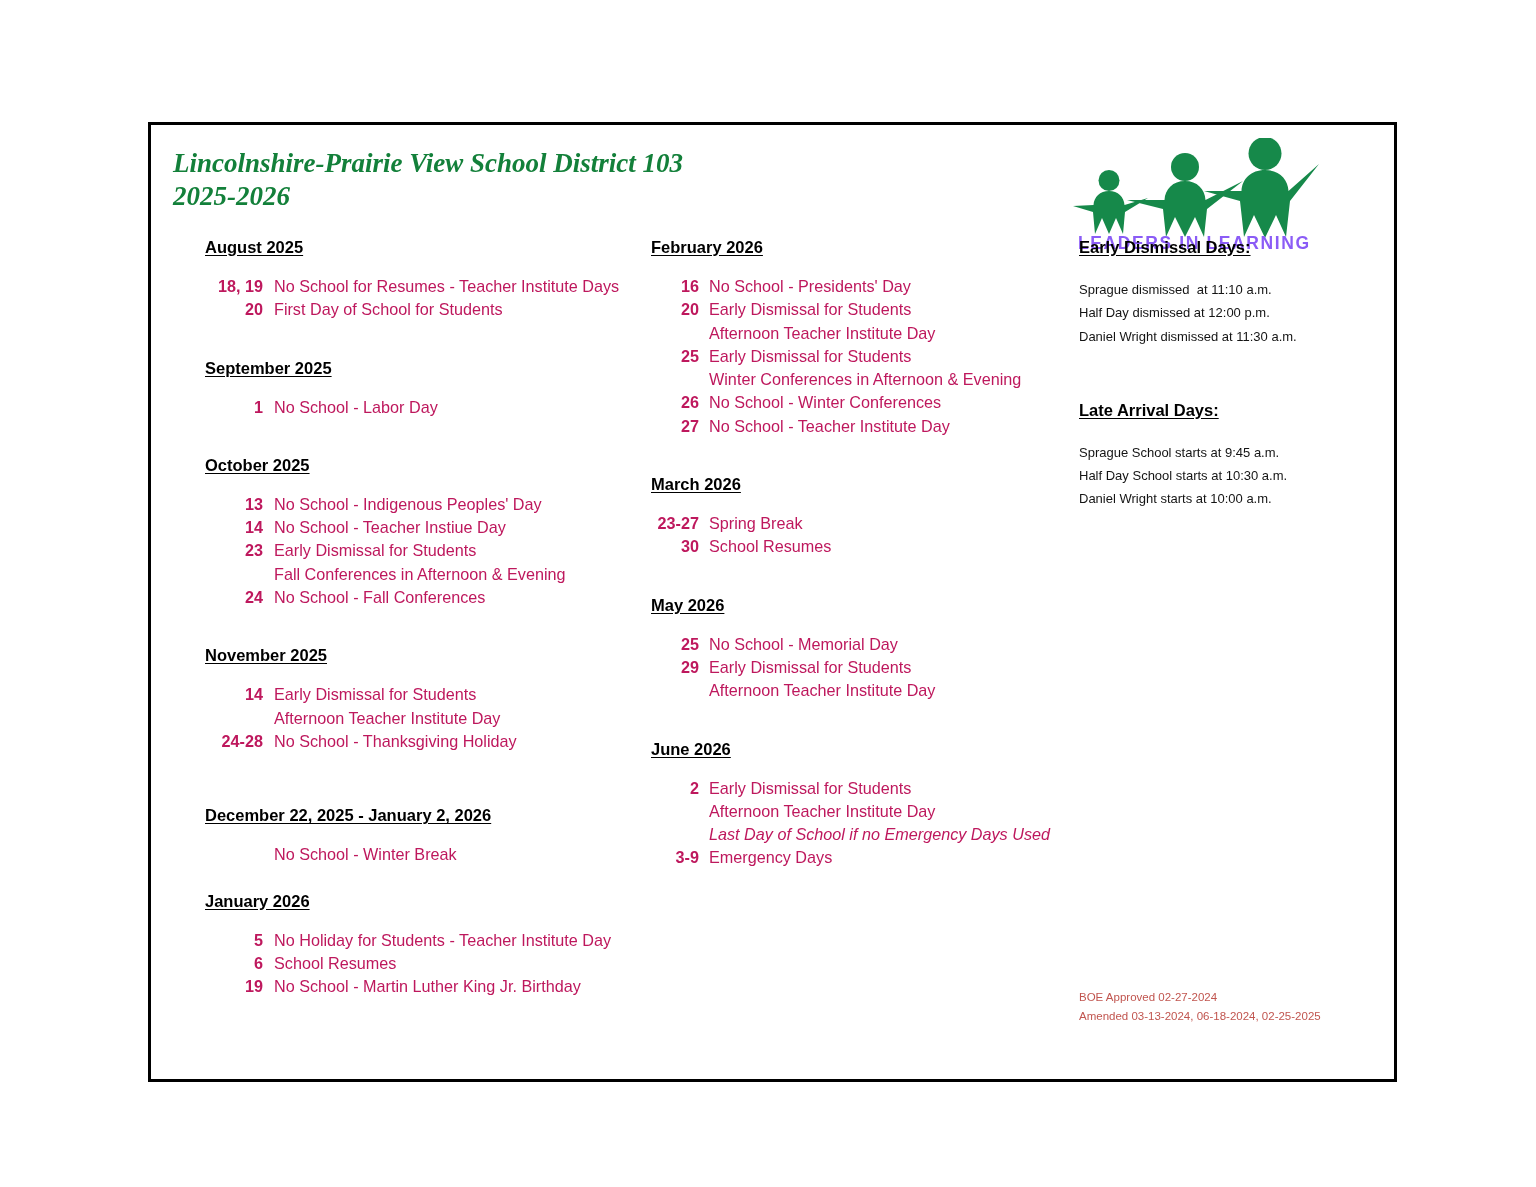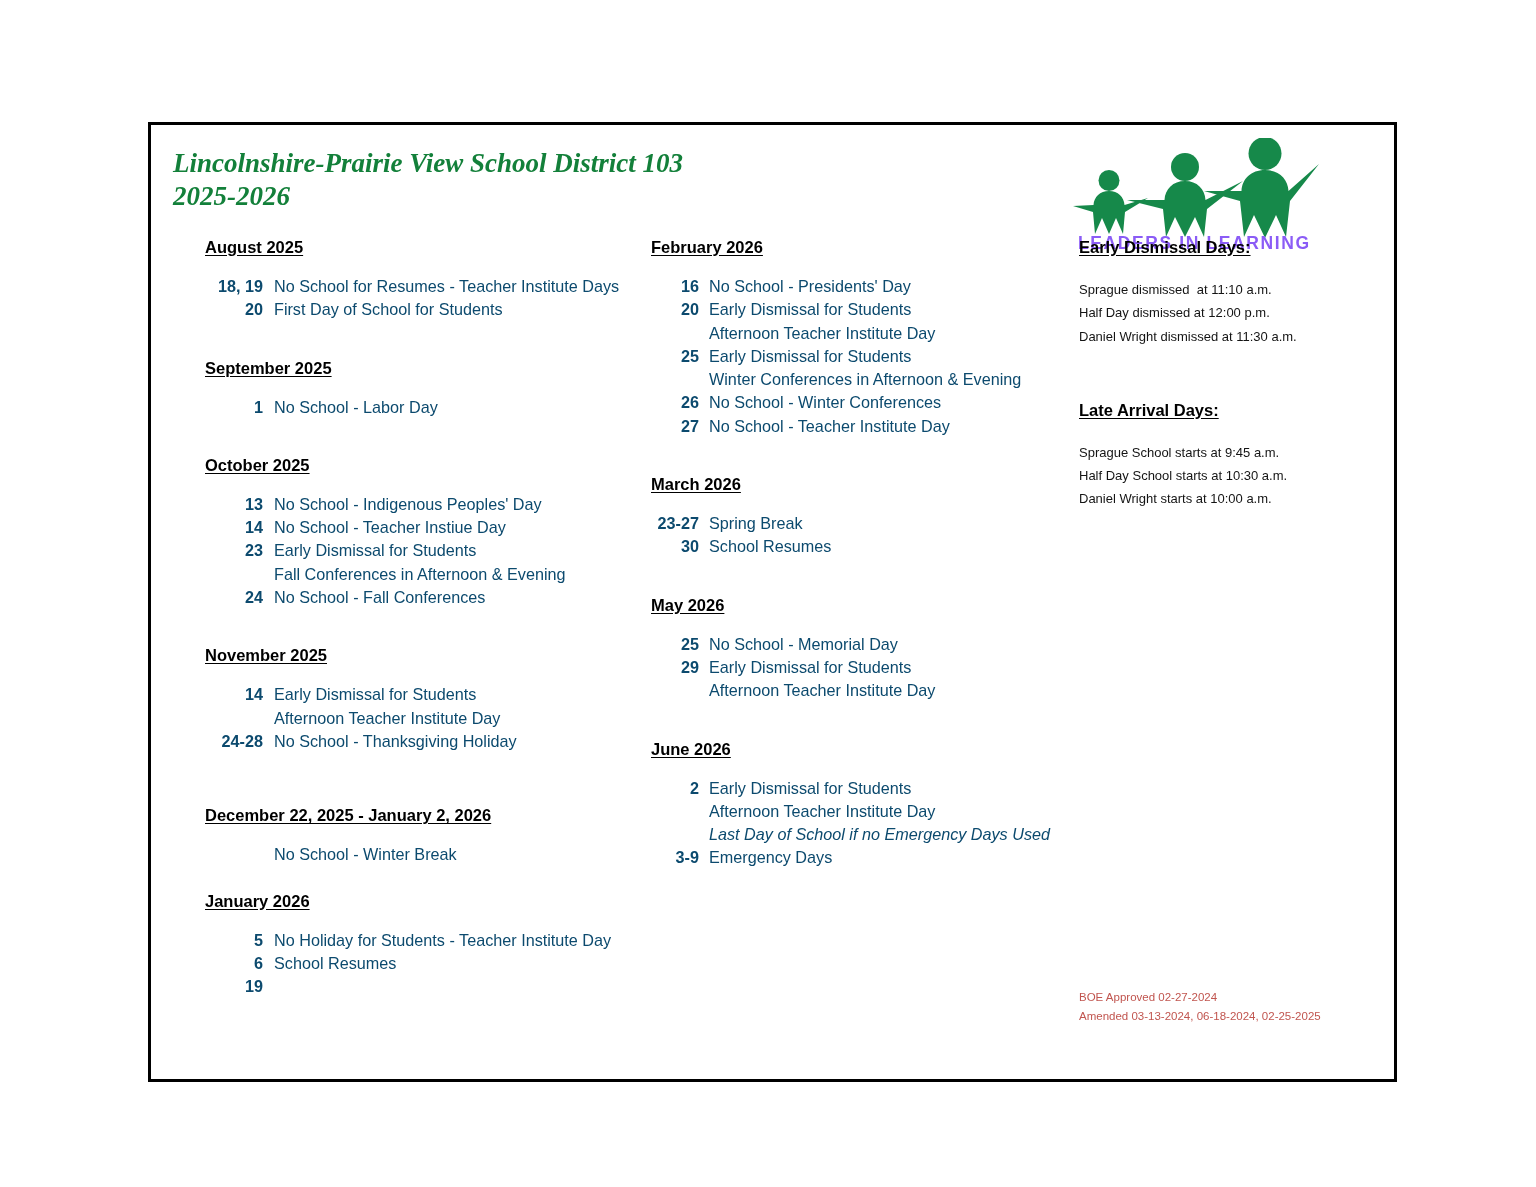--- a/index.html
+++ b/index.html
@@ -89,21 +89,21 @@
     line-height: 20px;
   }
 
   .entries { margin-top: 18px; }
 
   .entry-row {
     display: flex;
     align-items: flex-start;
     line-height: 23.3px;
     font-size: 16.2px;
-    color: #0c4a6e;
+    color: #be185d;
   }
   .entry-day {
     font-weight: bold;
     text-align: right;
     flex: 0 0 auto;
     white-space: nowrap;
   }
   .entry-desc {
     flex: 1 1 auto;
     white-space: pre;
@@ -262,20 +262,21 @@
           <div class="entry-row">
             <div class="entry-day">5</div>
             <div class="entry-desc">No Holiday for Students - Teacher Institute Day</div>
           </div>
           <div class="entry-row">
             <div class="entry-day">6</div>
             <div class="entry-desc">School Resumes</div>
           </div>
           <div class="entry-row">
             <div class="entry-day">19</div>
+            <div class="entry-desc">No School - Martin Luther King Jr. Birthday</div>
           </div>
         </div>
       </div>
     </div>
   <div class="col" id="col-mid">
       <div class="month-block">
         <div class="month-head">February 2026</div>
         <div class="entries">
           <div class="entry-row">
             <div class="entry-day">16</div>

